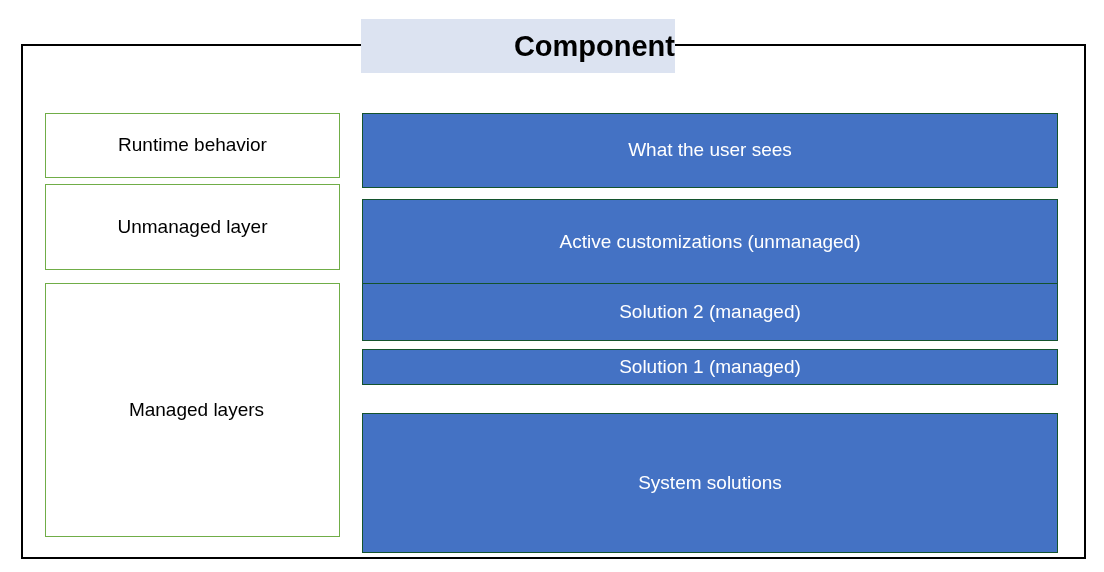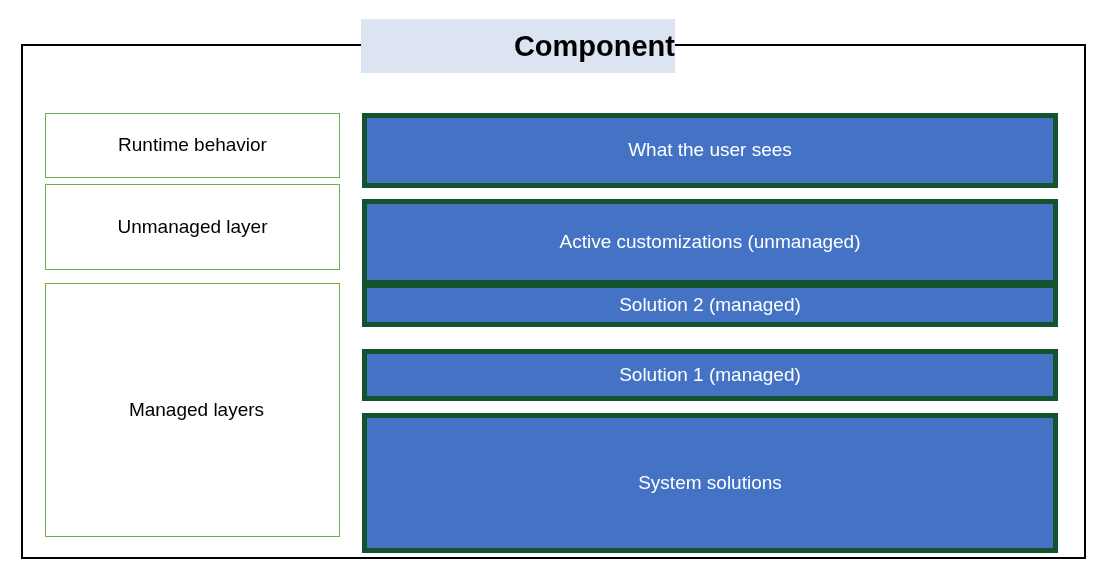--- a/index.html
+++ b/index.html
@@ -68,38 +68,38 @@
   }
   #group-runtime   { top: 113px; height: 65px; }
   #group-unmanaged { top: 184px; height: 86px; }
   #group-managed   { top: 283px; height: 254px; padding-left: 8px; }
   
   .layer-bar {
     position: absolute;
     left: 362px;
     width: 696px;
     background: #4472C4;
-    border: 5px solid #14532d;
+    border: 1px solid #14532d;
     box-sizing: border-box;
     display: flex;
     align-items: center;
     justify-content: center;
     color: #ffffff;
     font-size: 19px;
     z-index: 3;
   }
   .layer-bar .bar-label {
     display: block;
     text-align: center;
     line-height: 1.1;
   }
   #bar-user-sees     { top: 113px;  height: 75px; }
   #bar-active-custom { top: 199px;  height: 86px; }
-  #bar-solution-2    { top: 283px;  height: 44px; }
-  #bar-solution-1    { top: 349px;  height: 52px; }
+  #bar-solution-2    { top: 283px;  height: 58px; }
+  #bar-solution-1    { top: 349px;  height: 36px; }
   #bar-system        { top: 413px;  height: 140px; }
 </style>
 </head>
 <body>
 
 <div id="canvas">
 
   <div id="component-frame"></div>
 
   <div id="component-title">

